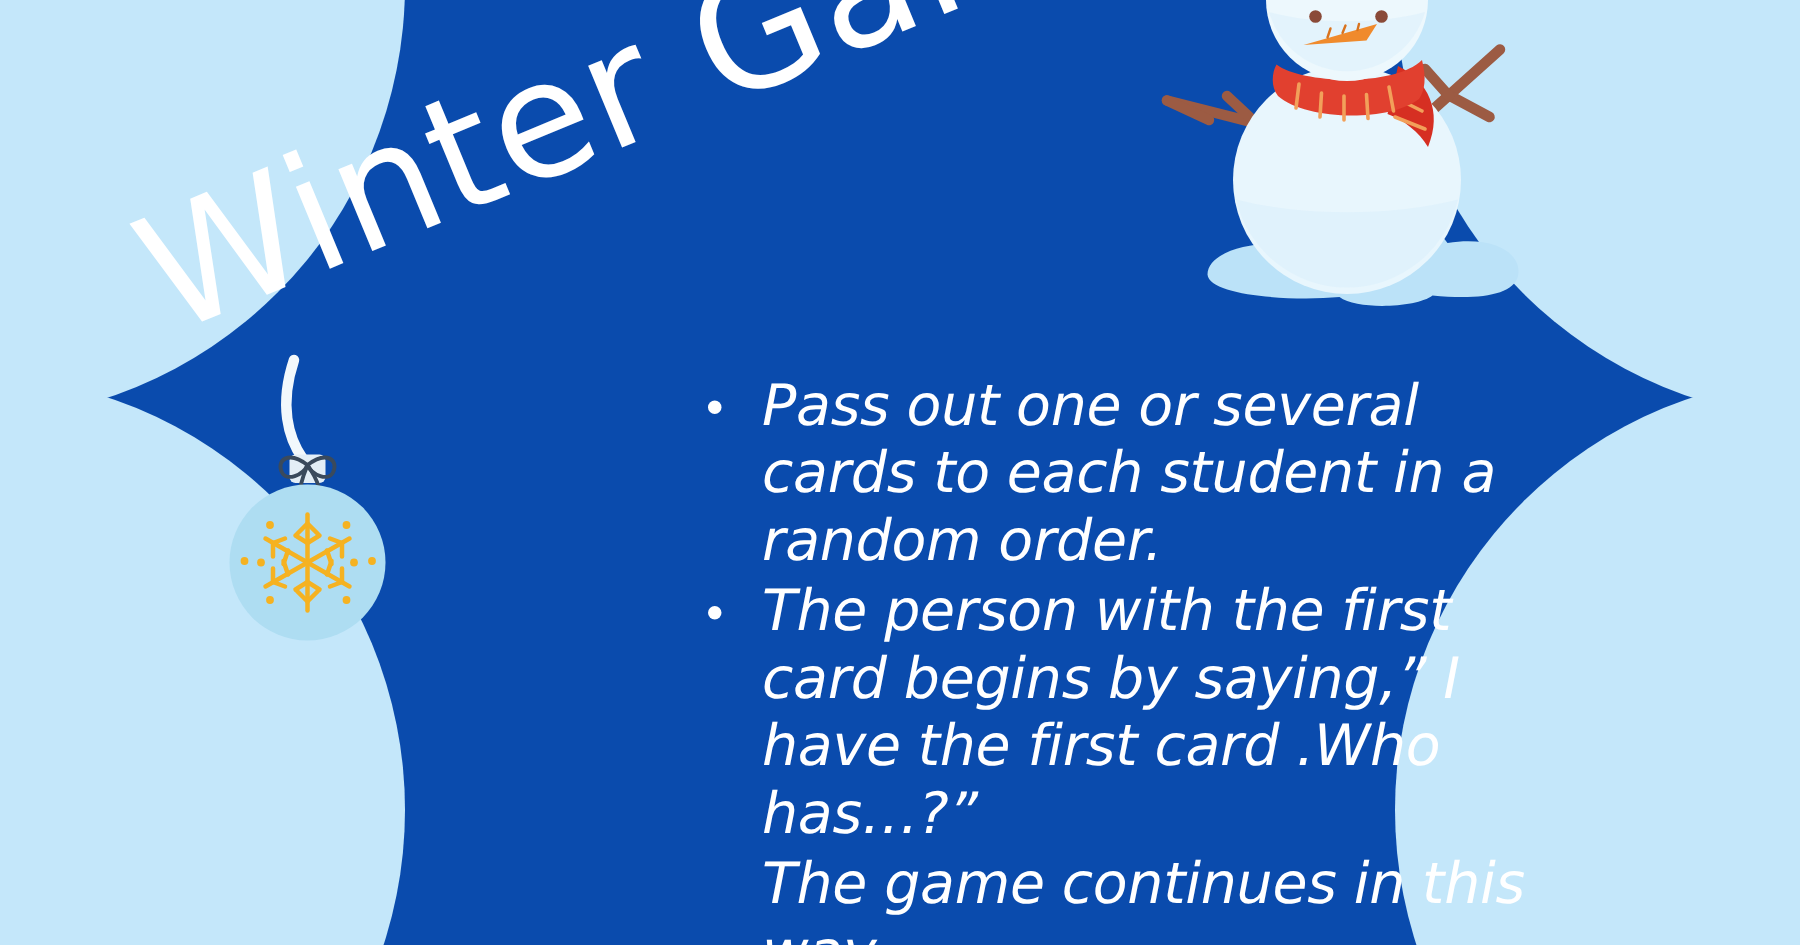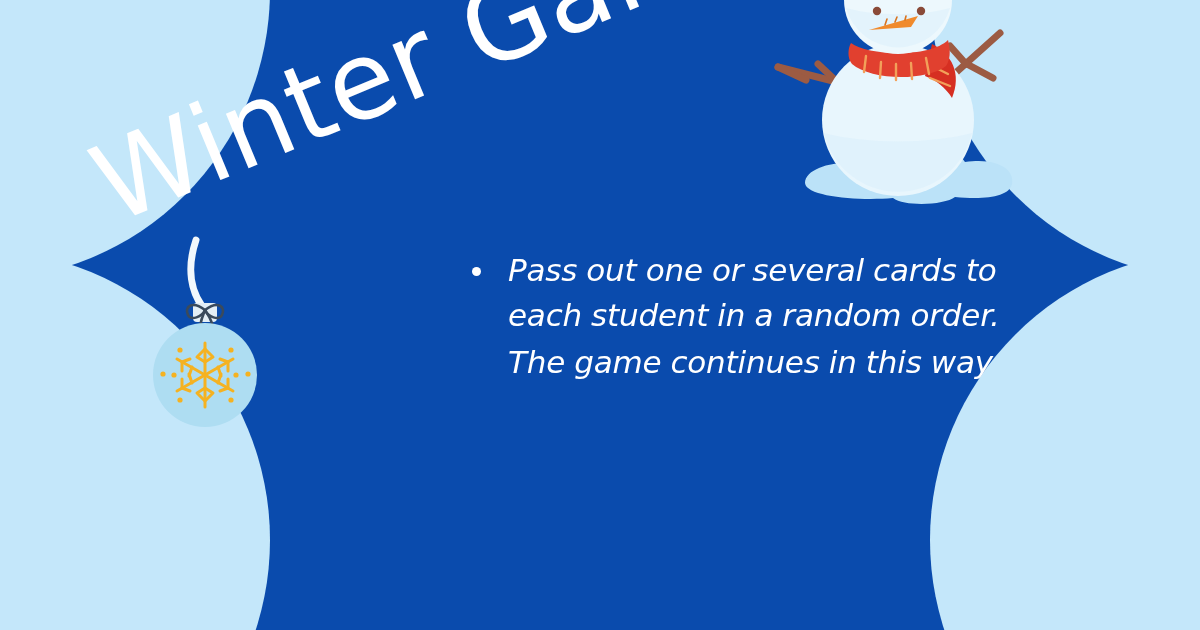--- a/index.html
+++ b/index.html
@@ -55,21 +55,21 @@
     padding: 0;
     list-style: none;
     color: #FFFFFF;
   }
   #instructions li {
     position: relative;
     padding-left: 46px;
     margin: 0 16px 2px 0;
     font-family: "DejaVu Sans", sans-serif;
     font-style: italic;
-    font-size: 31px;
+    font-size: 38px;
     line-height: 45px;
     letter-spacing: -0.2px;
     word-spacing: -0.5px;
   }
   #instructions li .bullet-dot {
     position: absolute;
     left: 10px;
     top: 19px;
     width: 9px;
     height: 9px;
@@ -202,18 +202,22 @@
   <div id="title-wrap">
     <div id="poster-title">Winter Game</div>
   </div>
 
   <ul id="instructions">
     <li>
       <span class="bullet-dot"></span>
       <span class="bullet-text">Pass out one or several cards to each student in a random order.</span>
     </li>
     <li>
+      <span class="bullet-dot"></span>
+      <span class="bullet-text">The person with the first card begins by saying,” I have the first card .Who has…?”</span>
+    </li>
+    <li>
       
       <span class="bullet-text">The game continues in this way</span>
     </li>
   </ul>
 
 </div>
 
 </body></html>

